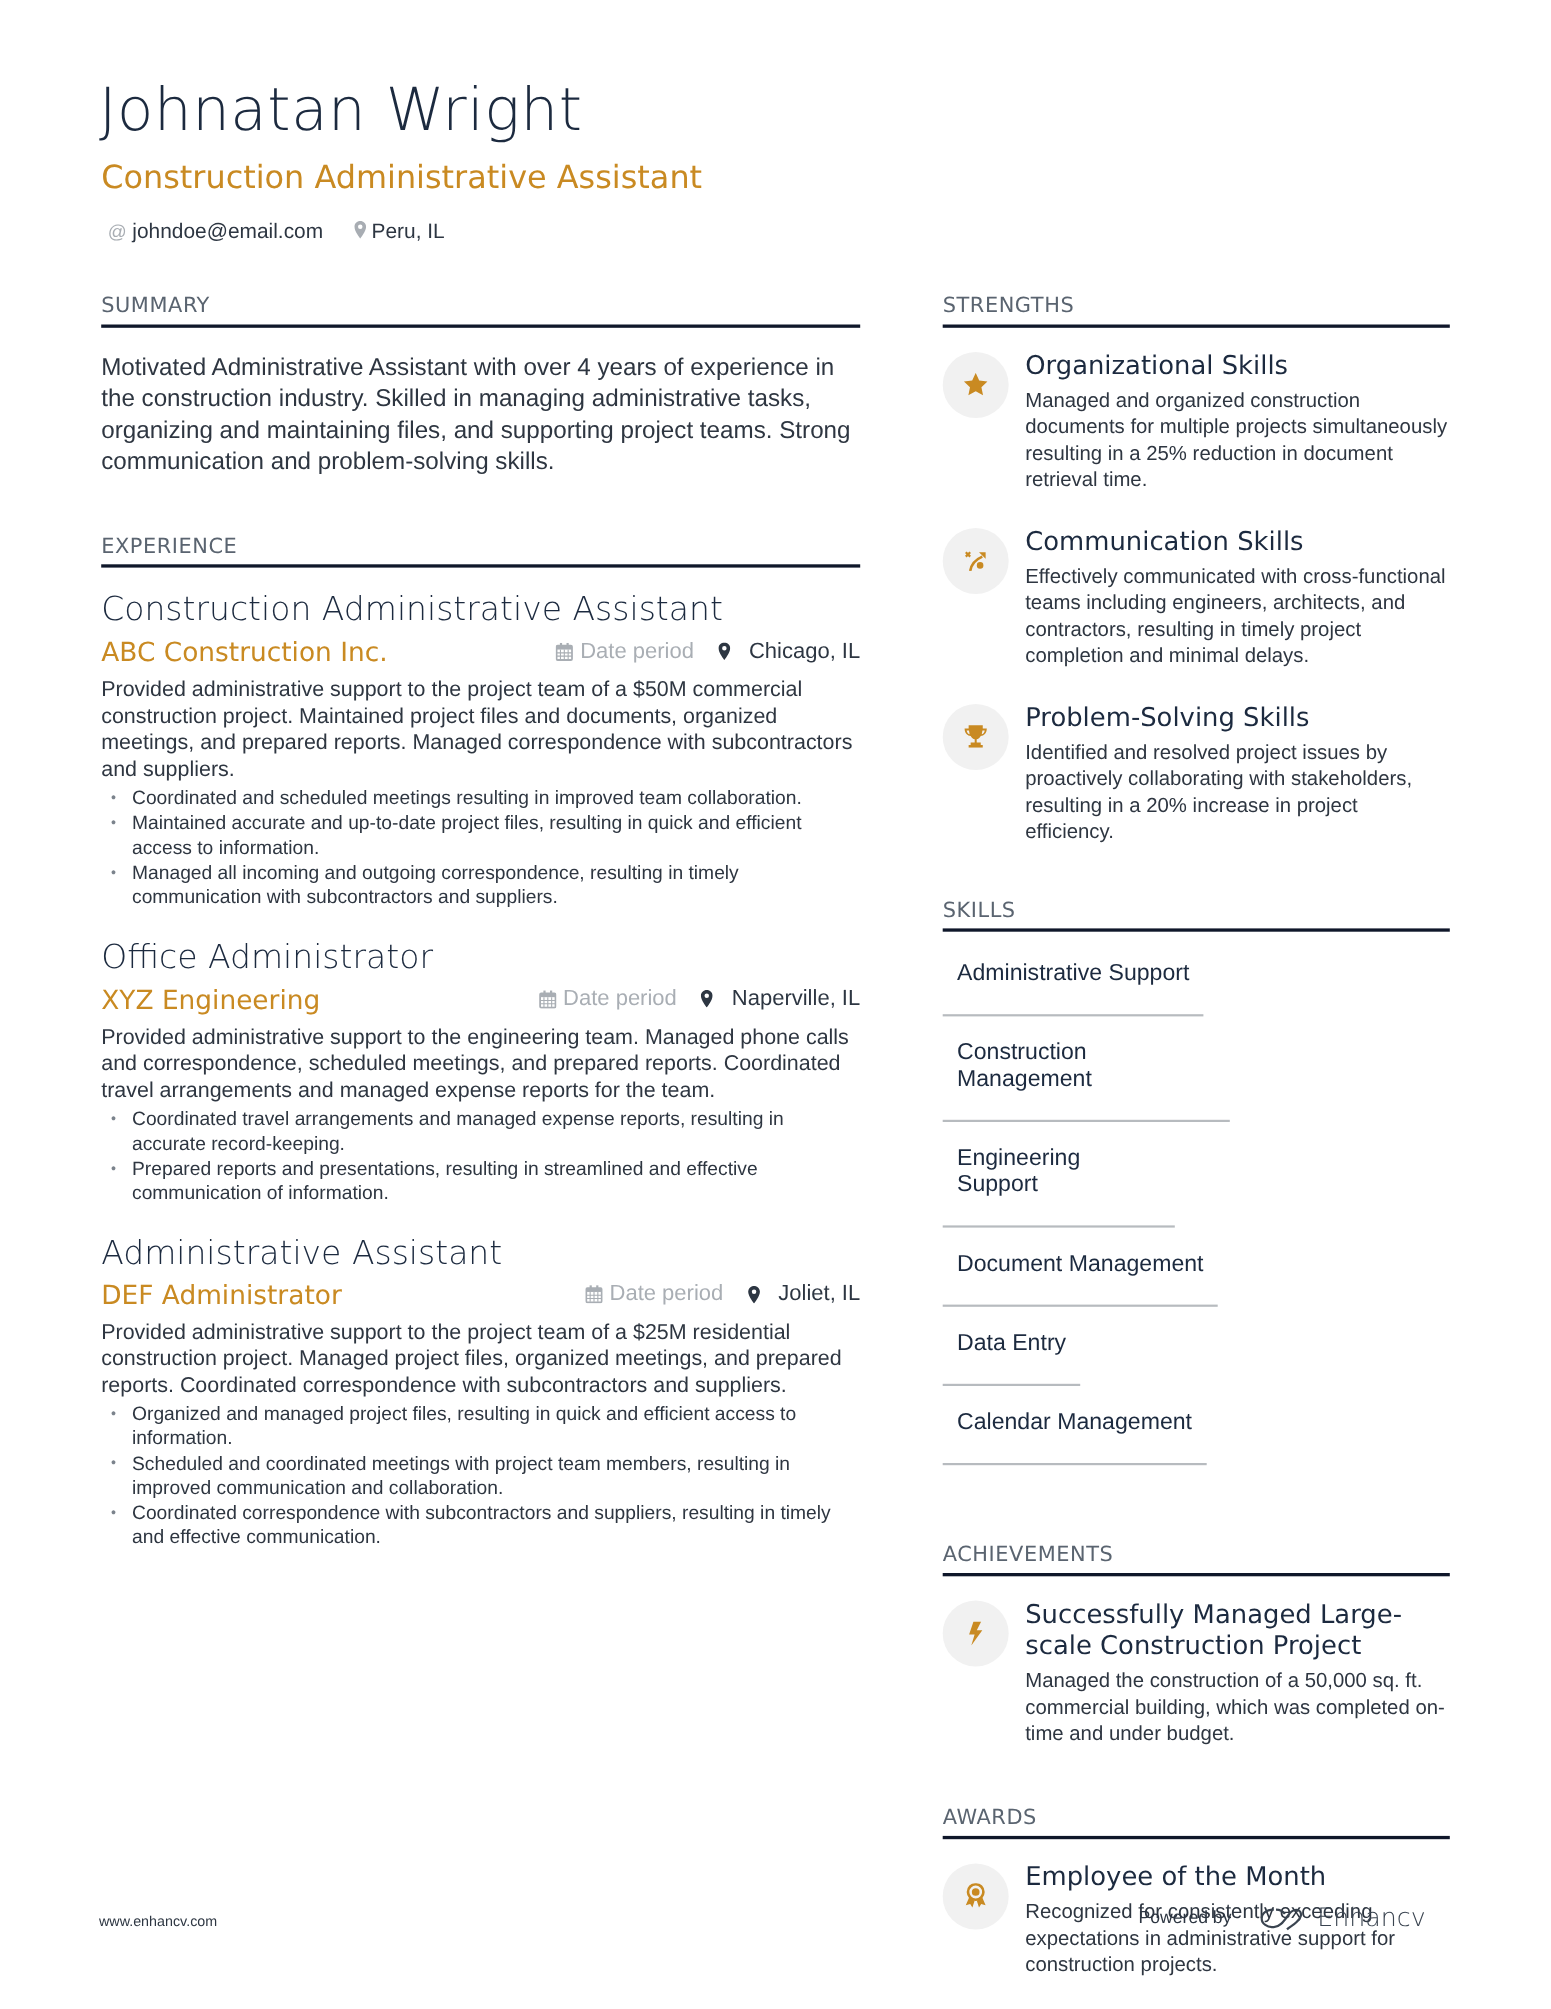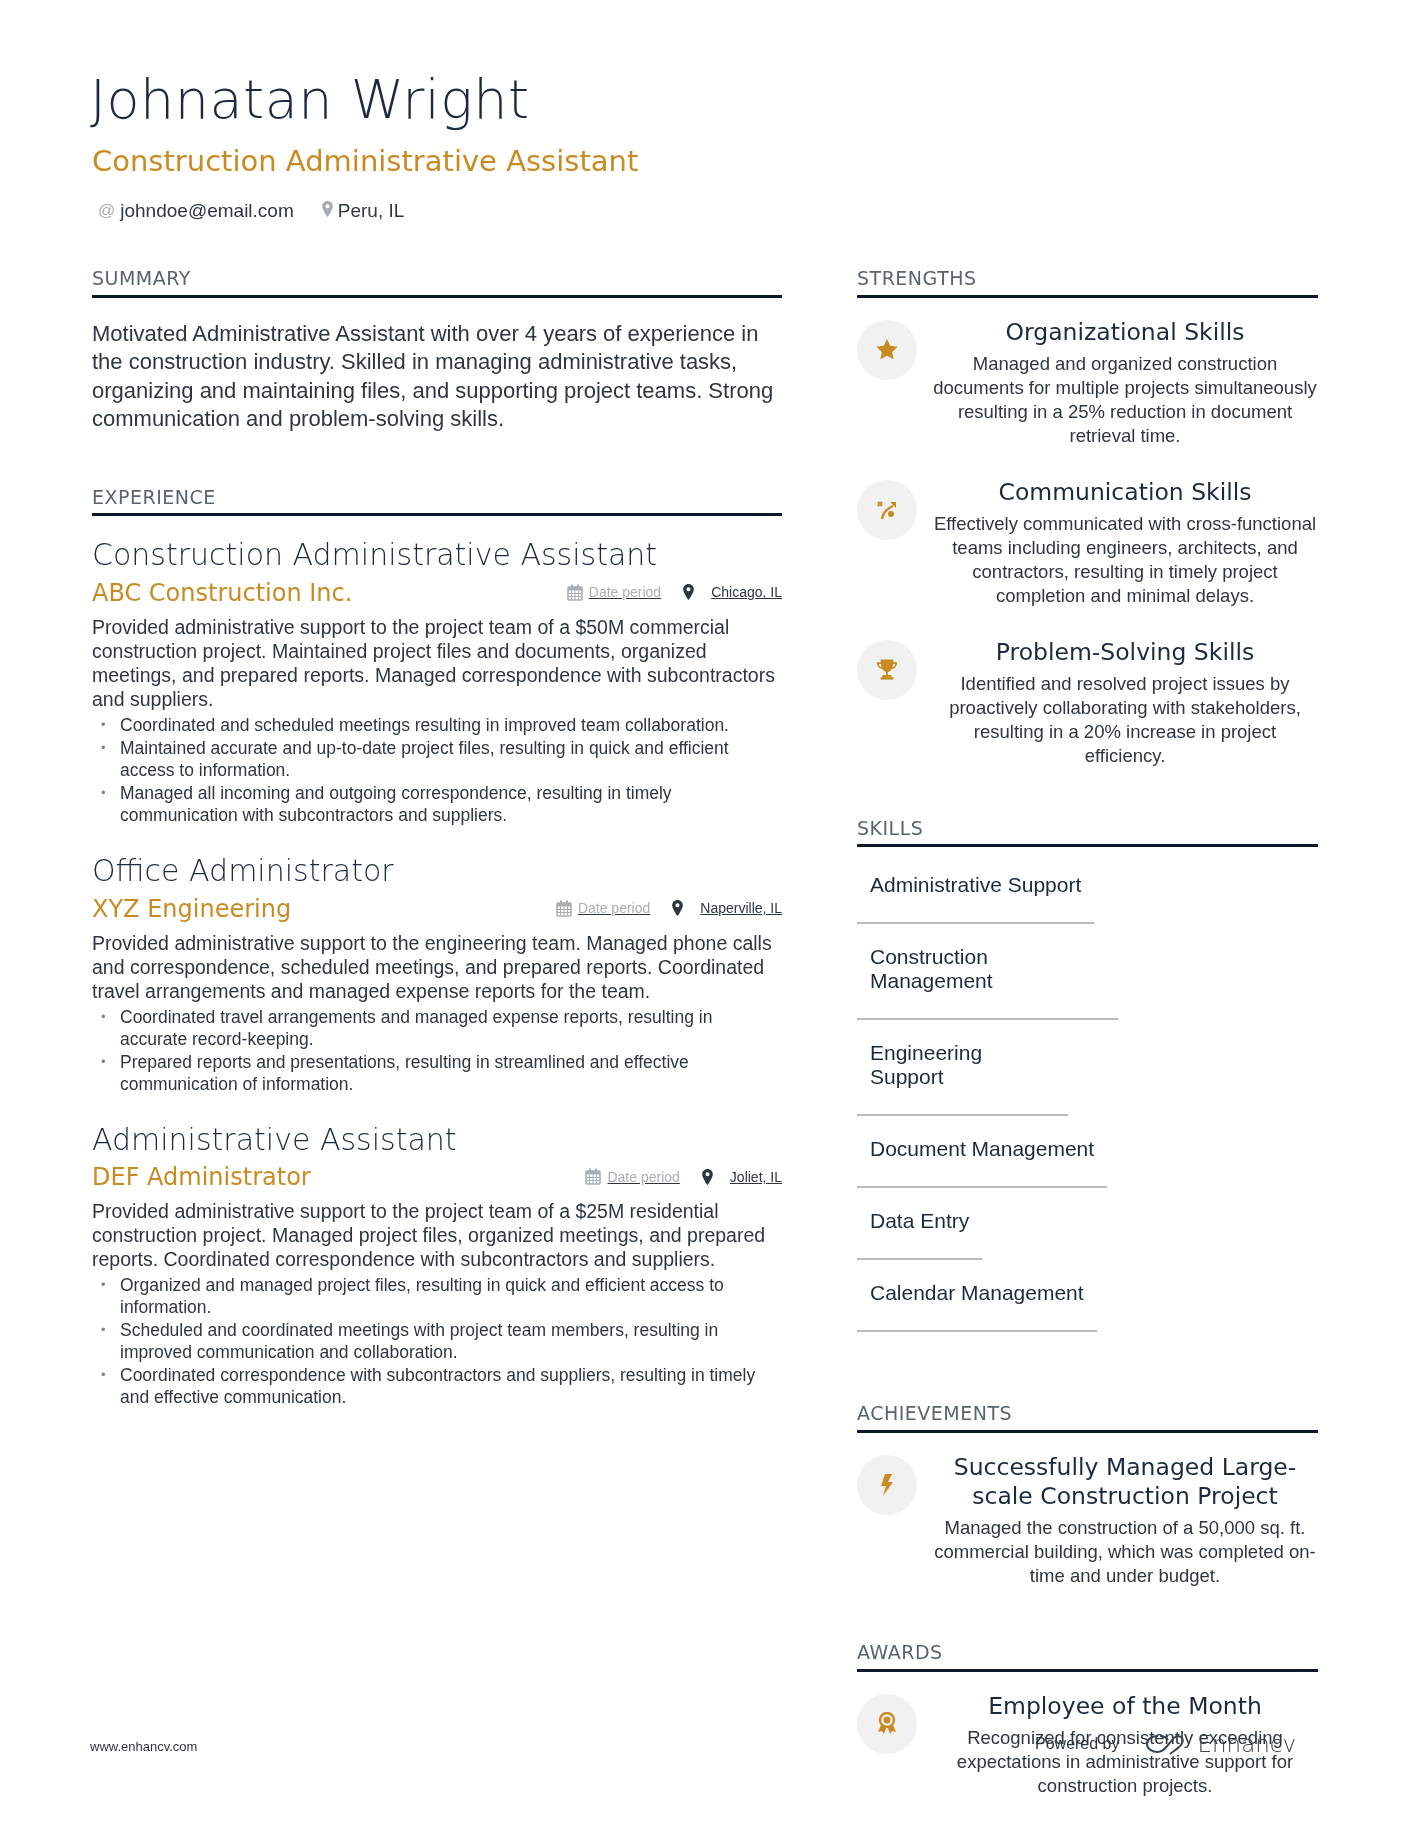--- a/index.html
+++ b/index.html
@@ -18,33 +18,33 @@
   .sec-title { font-family: "DejaVu Sans", sans-serif; font-size: 19px; color: #5a6470; letter-spacing: 0.5px; text-transform: uppercase; padding-bottom: 4px; border-bottom: 3px solid #0f172a; line-height: 1.3; }
 
   .summary { margin-top: 22px; font-size: 22px; line-height: 28.5px; color: #2e3641; }
 
   .exp-title-sec { margin-top: 51px; }
   .job { margin-top: 20px; }
   .job + .job { margin-top: 26px; }
   .job-title { font-family: "DejaVu Sans", sans-serif; font-size: 30px; color: #1c2a3f; line-height: 1.25; font-weight: 300; }
   .job-row { display: flex; justify-content: space-between; align-items: baseline; margin-top: 4px; }
   .company { font-family: "DejaVu Sans", sans-serif; font-size: 24px; color: #c98a22; line-height: 1.3; }
-  .meta { display: flex; gap: 22px; font-size: 14px; align-items: center; text-decoration: underline; }
+  .meta { display: flex; gap: 22px; font-size: 20px; align-items: center; }
   .meta .date { color: #a9aeb4; display: flex; align-items: center; gap: 6px; }
   .meta .loc { color: #2d3642; display: flex; align-items: center; gap: 17px; }
   .meta svg { display: block; }
   .job-desc { margin-top: 6px; font-size: 19.5px; line-height: 24px; color: #2e3641; }
   .bullets { list-style: none; margin-top: 3px; }
   .bullets li { position: relative; padding-left: 28px; font-size: 17.5px; line-height: 22px; color: #2e3641; margin-bottom: 1px; }
   .bullets li::before { content: "\2022"; position: absolute; left: 9px; top: 0; color: #7b838c; font-size: 13px; }
 
   .entry { display: flex; margin-top: 22px; }
   .entry + .entry { margin-top: 32px; }
   .entry .circle { flex: 0 0 60px; width: 60px; height: 60px; border-radius: 50%; background: #f1f1f1; display: flex; align-items: center; justify-content: center; }
-  .entry .body { margin-left: 15px; flex: 1; text-align: center; }
+  .entry .body { margin-left: 15px; flex: 1; }
   .entry .e-title { font-family: "DejaVu Sans", sans-serif; font-size: 23.5px; color: #1c2a3f; line-height: 29px; margin-top: -2px; }
   .entry .e-desc { margin-top: 5px; font-size: 18.5px; line-height: 24px; color: #2e3641; }
 
   .skills-sec { margin-top: 48px; }
   .skills { display: flex; flex-wrap: wrap; margin-top: 18px; column-gap: 28px; row-gap: 0; }
   .skill { font-size: 21px; color: #1c2a3f; padding: 8px 13px 25px 13px; border-bottom: 2px solid #b7bbbf; margin-bottom: 13px; line-height: 24px; }
 
   .ach-sec { margin-top: 56px; }
   .awards-sec { margin-top: 52px; }
 

